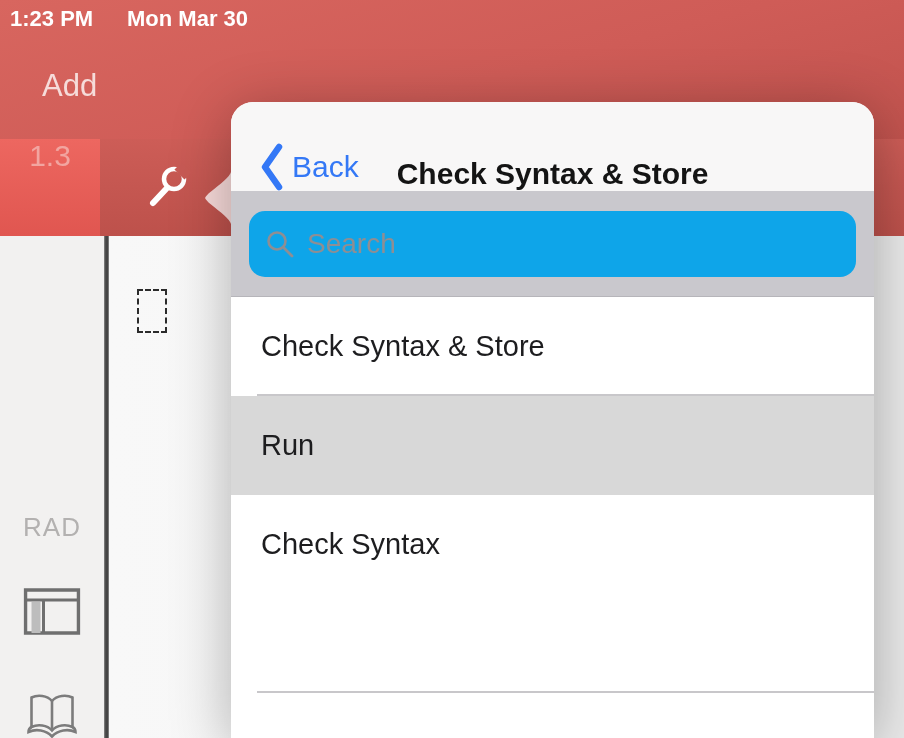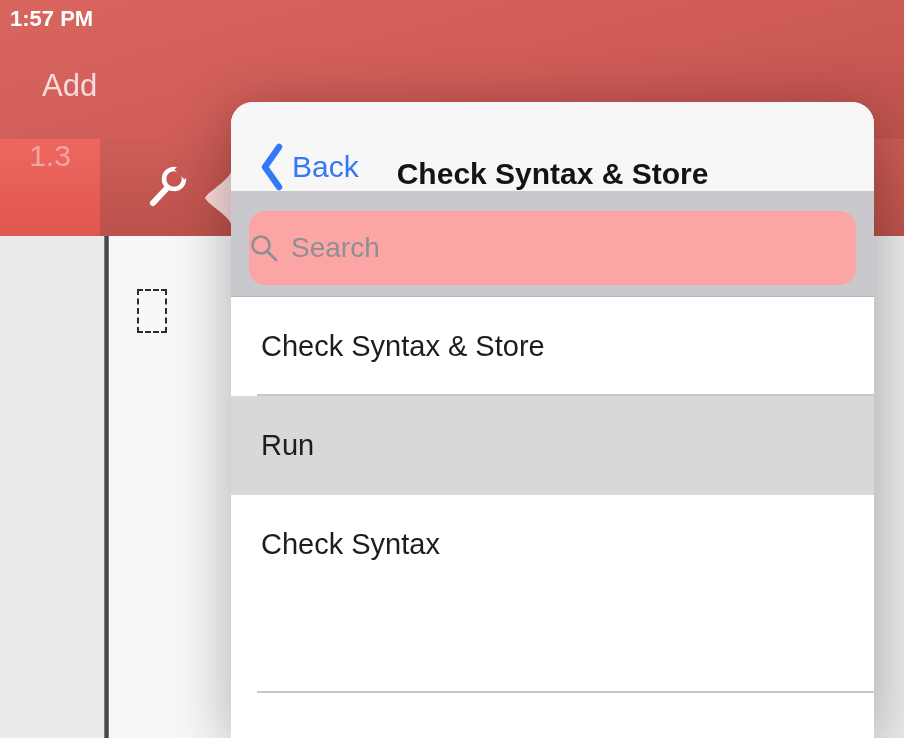--- a/index.html
+++ b/index.html
@@ -57,22 +57,22 @@
     background:#ffffff;border-radius:22px 22px 0 0;
     box-shadow:0 10px 60px rgba(0,0,0,0.30);display:flex;flex-direction:column;overflow:hidden;}
   .pop-header{height:89px;background:#f8f7f7;display:flex;align-items:flex-end;padding-left:29px;flex:0 0 auto;}
   .back-btn{display:flex;align-items:center;cursor:default;}
   .back-chevron{width:24px;height:48px;margin-right:8px;}
   .back-label{color:var(--accent_blue);font-size:30px;}
   .pop-title{color:#141414;font-size:30px;font-weight:700;margin-left:38px;white-space:nowrap;}
 
   .search-strip{height:106px;background:var(--search_strip);flex:0 0 auto;
     padding:20px 18px;border-bottom:1px solid #b6b5ba;}
-  .search-field{height:74px;background:#fca5a5;border-radius:16px;
-    display:flex;align-items:center;padding:0 0;}
+  .search-field{height:66px;background:#0ea5e9;border-radius:16px;
+    display:flex;align-items:center;padding:0 16px;}
   .search-field input{border:none;outline:none;background:transparent;flex:1;
     font-size:28px;color:#1d1d1f;margin-left:12px;
     font-family:"Liberation Sans","DejaVu Sans",sans-serif;}
   .search-field input::placeholder{color:#8e8e93;opacity:1;}
 
   .menu-list{flex:1;background:#ffffff;}
   .menu-row{height:99px;display:flex;align-items:center;padding-left:30px;
     font-size:29px;color:#1d1d1f;position:relative;background:#ffffff;}
   .menu-row.selected{background:var(--selection_gray);}
   .menu-row .sep{position:absolute;left:26px;right:0;bottom:0;height:2px;background:#c8c7ca;}
@@ -81,40 +81,62 @@
   
   .callout-arrow{position:absolute;left:205px;top:160px;width:28px;height:76px;}
 </style>
 </head>
 <body>
 
 <div class="screen">
 
   <div class="red-header">
     <div class="status-bar">
-      <span class="status-time">1:57 PM</span>
+      <span class="status-time">1:23 PM</span>
+      <span class="status-date">Mon Mar 30</span>
     </div>
     <div class="nav-items">
       <span class="nav-item">Add</span>
     </div>
   </div>
 
   <div class="tab-row">
     <div class="active-tab">
       <span>1.3</span>
     </div>
   </div>
   <div class="wrench-btn">
     <svg width="56" height="58" viewBox="0 0 56 58">
       <circle cx="35" cy="21" r="10" fill="none" stroke="#ffffff" stroke-width="4.5"></circle>
       <line x1="39" y1="8" x2="49" y2="18" stroke="#c85a54" stroke-width="10"></line>
       <line x1="14" y1="45" x2="28" y2="30" stroke="#ffffff" stroke-width="6" stroke-linecap="round"></line>
     </svg>
   </div>
 
+  <div class="sidebar">
+    <div class="rad-label">RAD</div>
+
+    <div class="side-icon icon-layout">
+      <svg width="57" height="47" viewBox="0 0 57 47">
+        <rect x="2" y="2" width="53" height="43" fill="none" stroke="#6f6f6f" stroke-width="3.5"></rect>
+        <line x1="2" y1="12" x2="55" y2="12" stroke="#6f6f6f" stroke-width="3"></line>
+        <rect x="8" y="14" width="9" height="31" fill="#bdbdbd"></rect>
+        <line x1="20" y1="12" x2="20" y2="45" stroke="#6f6f6f" stroke-width="3"></line>
+      </svg>
+    </div>
+
+    <div class="side-icon icon-book">
+      <svg width="52" height="48" viewBox="0 0 52 48">
+        <path d="M26 9 C21 3.5 12 2.5 5.5 5.5 L5.5 35 C12 32 21 33 26 38.5 C31 33 40 32 46.5 35 L46.5 5.5 C40 2.5 31 3.5 26 9 Z" fill="none" stroke="#7c7c7c" stroke-width="2.6"></path>
+        <line x1="26" y1="9" x2="26" y2="38.5" stroke="#7c7c7c" stroke-width="2.6"></line>
+        <path d="M5.5 35 C3.5 36 2.5 37.5 2.5 40 C10 36.5 20 38 26 44.5 C32 38 42 36.5 49.5 40 C49.5 37.5 48.5 36 46.5 35" fill="none" stroke="#7c7c7c" stroke-width="2.6"></path>
+      </svg>
+    </div>
+
+  </div>
 
   <div class="divider"></div>
 
   <div class="main-area">
     <div class="text-cursor"></div>
   </div>
   <div class="right-gutter"></div>
 
   <svg class="callout-arrow" viewBox="0 0 28 76">
     <path d="M28 0 C28 12 25 16 16 23.5 C8 30 2 34 0 38 C2 42 8 46 16 52.5 C25 60 28 64 28 76 Z" fill="#f9dbda"></path>

